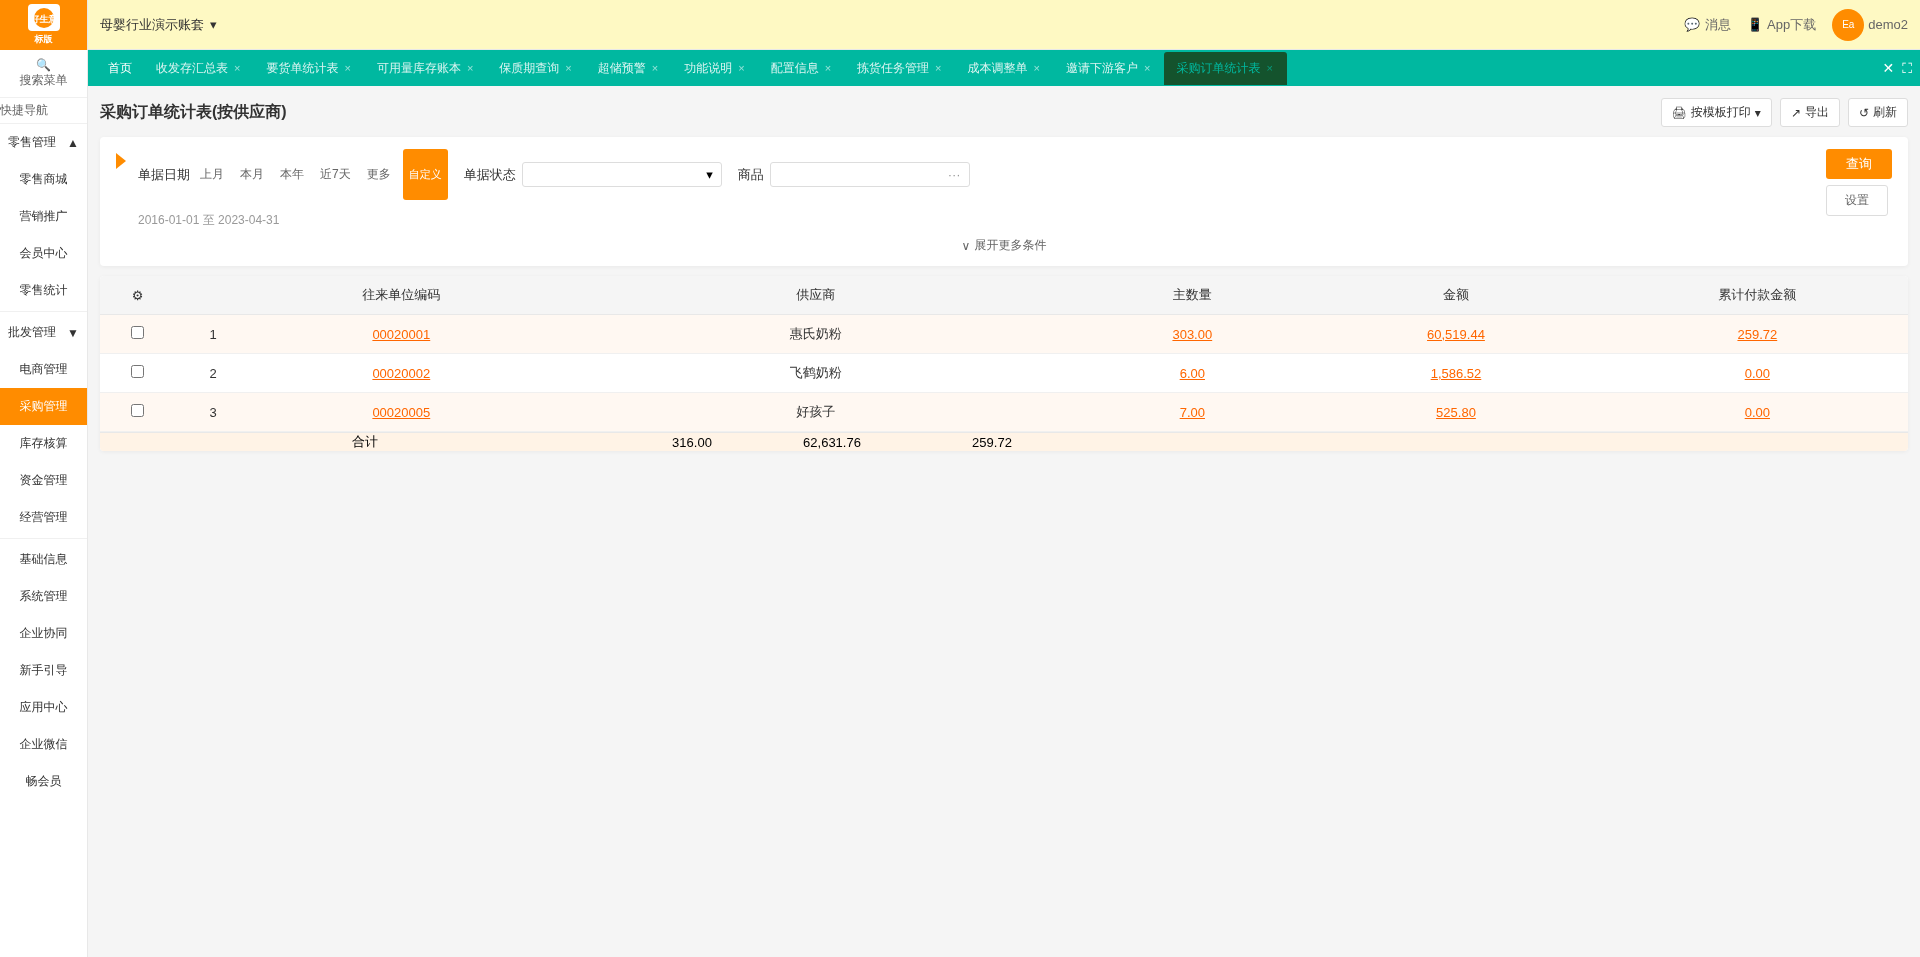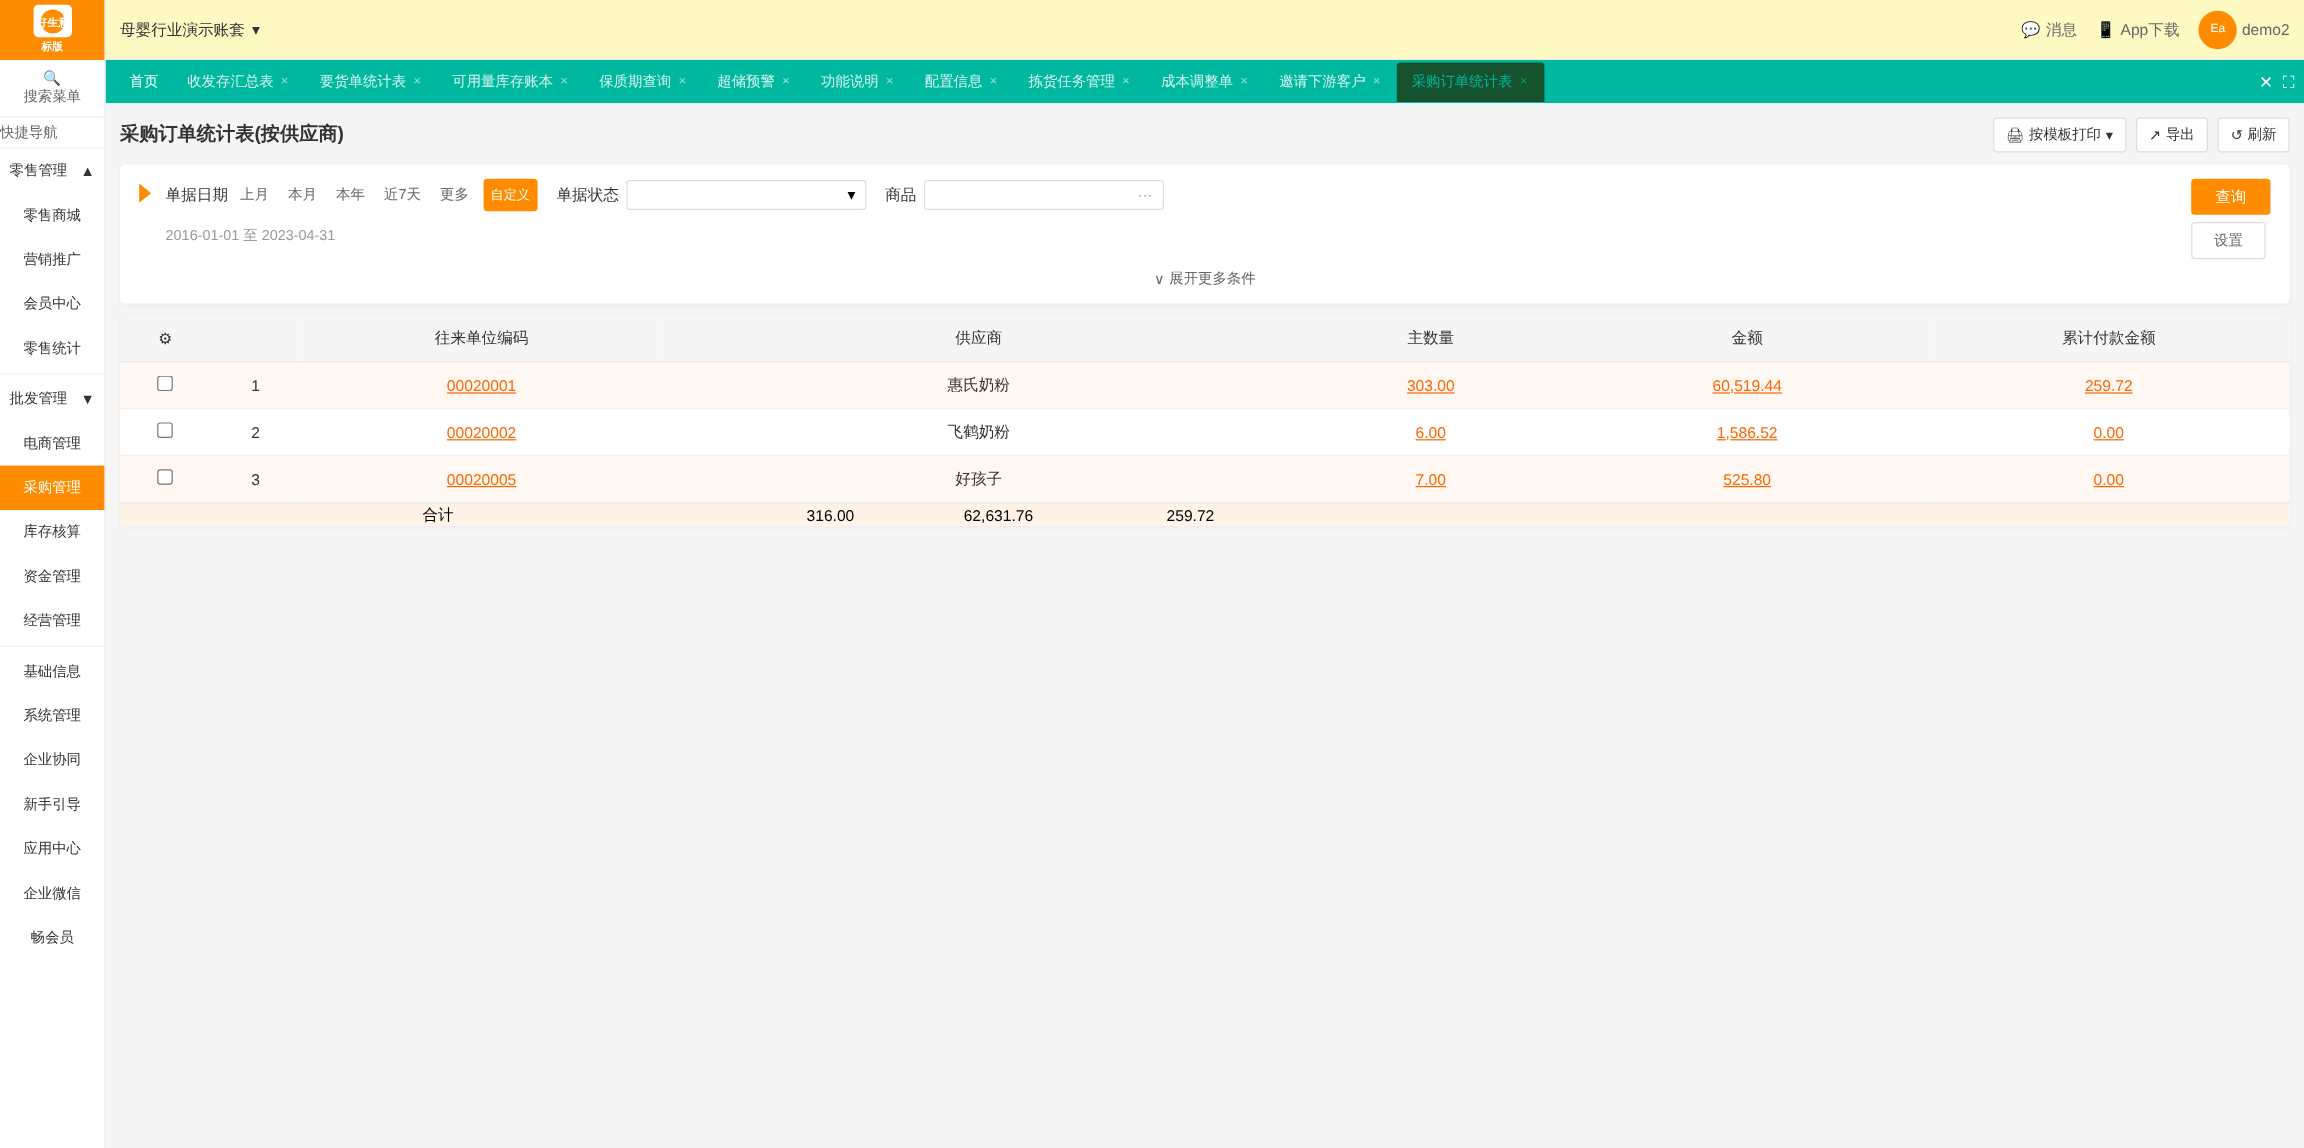--- a/index.html
+++ b/index.html
@@ -268,21 +268,21 @@
     .date-shortcut {
       color: #666;
       font-size: 12px;
       cursor: pointer;
       padding: 2px 4px;
     }
     .date-badge {
       background: #ff8c00;
       color: white;
       border-radius: 3px;
-      padding: 6px 6px;
+      padding: 18px 6px;
       font-size: 11px;
     }
     .date-range {
       color: #999;
       font-size: 12px;
     }
     .filter-select {
       display: flex;
       align-items: center;
       border: 1px solid #ddd;

